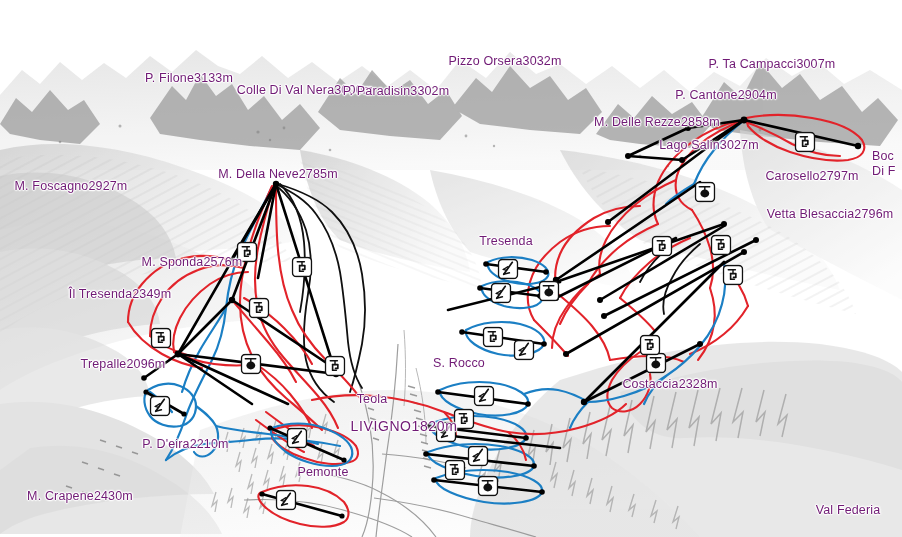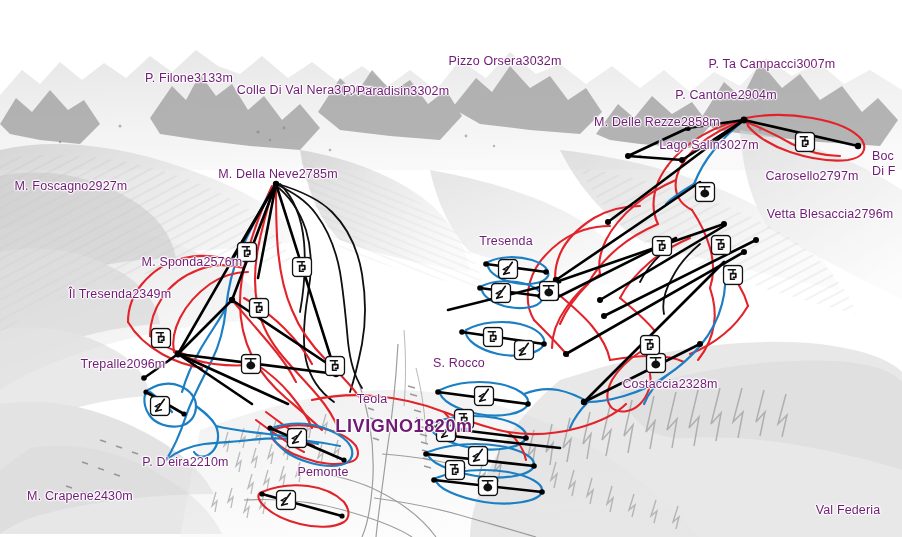--- a/index.html
+++ b/index.html
@@ -22,21 +22,21 @@
     line-height:13.5px;
     letter-spacing:.15px;
     white-space:pre;
     text-align:center;
     transform:translateX(-50%);
     text-shadow:
       0 0 2px #fff, 0 0 2px #fff, 0 0 3px #fff,
       1px 0 1px #fff, -1px 0 1px #fff, 0 1px 1px #fff, 0 -1px 1px #fff;
     pointer-events:auto;
   }
-  .lbl.big{font-size:18px;font-weight:bold;line-height:16px;letter-spacing:.6px;}
+  .lbl.big{font-size:14px;font-weight:normal;line-height:16px;letter-spacing:.6px;}
   .lbl.clip{transform:none;text-align:left;}
   .licon{
     position:absolute;
     width:21px;height:21px;
     transform:translate(-50%,-50%);
     pointer-events:auto;
   }
 </style>
 </head>
 <body>
@@ -703,21 +703,21 @@
       <div class="lbl" style="left: 772px; top: 58px; text-align: center;"><span class="name">P. Ta Campacci</span><span class="alt">3007m</span></div>
       <div class="lbl" style="left: 714px; top: 89px; margin-left: 12px;"><span class="name">P. Cantone</span><span class="alt">2904m</span></div>
       <div class="lbl" style="left: 709px; top: 139px;"><span class="name">Lago Salin</span><span class="alt">3027m</span></div>
       <div class="lbl" style="left: 278px; top: 168px;"><span class="name">M. Della Neve</span><span class="alt">2785m</span></div>
       <div class="lbl" style="left: 192px; top: 256px;"><span class="name">M. Sponda</span><span class="alt">2576m</span></div>
       <div class="lbl" style="left: 120px; top: 288px;"><span class="name">Îl Tresenda</span><span class="alt">2349m</span></div>
       <div class="lbl" style="left: 111px; top: 358px; margin-left: 12px;"><span class="name">Trepalle</span><span class="alt">2096m</span></div>
       <div class="lbl" style="left: 812px; top: 170px;"><span class="name">Carosello</span><span class="alt">2797m</span></div>
       <div class="lbl" style="left: 830px; top: 208px;"><span class="name">Vetta Blesaccia</span><span class="alt">2796m</span></div>
       <div class="lbl" style="left: 670px; top: 378px; text-align: center;"><span class="name">Costaccia</span><span class="alt">2328m</span></div>
-      <div class="lbl" style="left: 165px; top: 456px; padding-left: 41px;"><span class="name">P. D'eira</span><span class="alt">2210m</span></div>
+      <div class="lbl" style="left: 165px; top: 438px; padding-left: 41px;"><span class="name">P. D'eira</span><span class="alt">2210m</span></div>
       <div class="lbl" style="left: 80px; top: 490px;"><span class="name">M. Crapene</span><span class="alt">2430m</span></div>
       <div class="lbl" style="left: 506px; top: 235px;"><span class="name">Tresenda</span></div>
       <div class="lbl" style="left: 459px; top: 357px;"><span class="name">S. Rocco</span></div>
       <div class="lbl" style="left: 372px; top: 393px;"><span class="name">Teola</span></div>
       <div class="lbl" style="left: 323px; top: 466px;"><span class="name">Pemonte</span></div>
       <div class="lbl" style="left: 848px; top: 504px;"><span class="name">Val Federia</span></div>
       <div class="lbl big" style="left: 404px; top: 418px;"><span class="name">LIVIGNO</span><span class="alt">1820m</span></div>
       <div class="lbl clip" style="left: 872px; top: 150px;">Boc</div>
       <div class="lbl clip" style="left: 872px; top: 165px;">Di F</div>
     </div>

